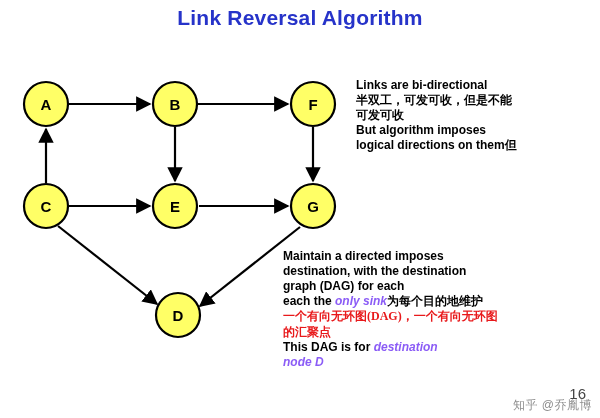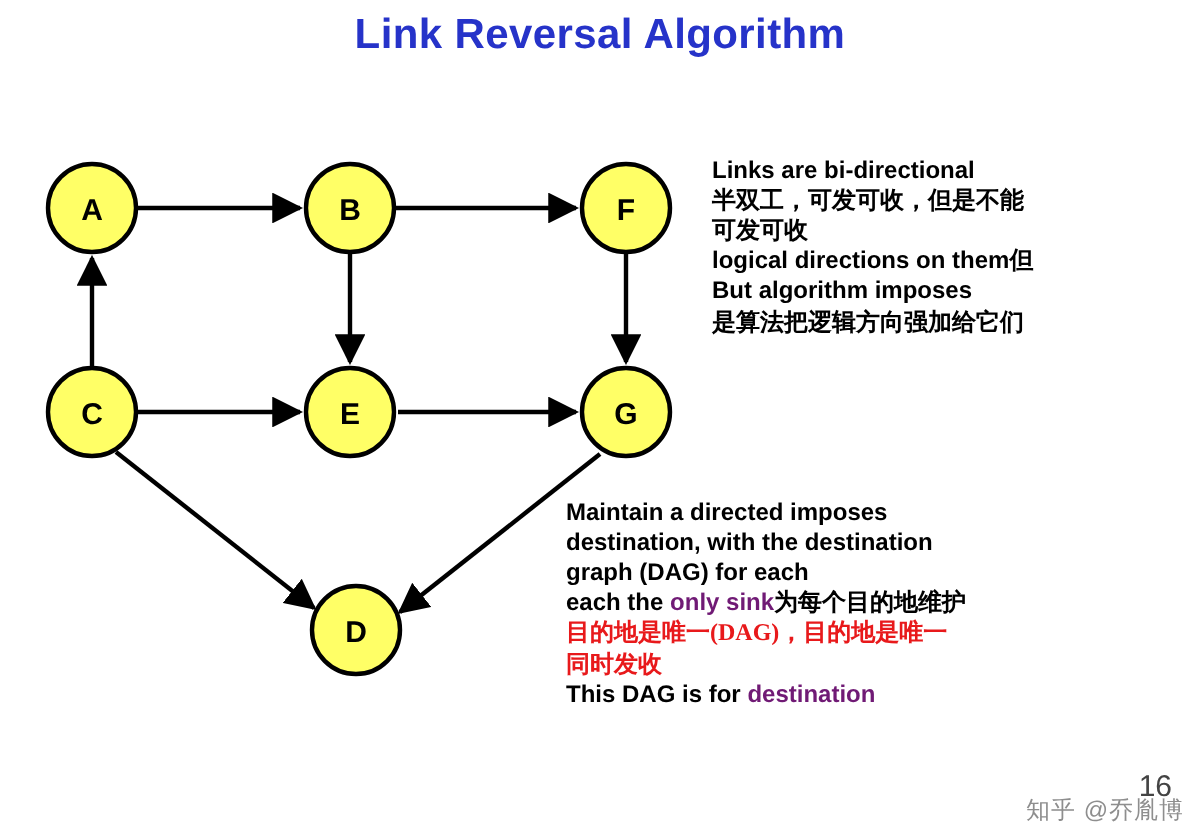--- a/index.html
+++ b/index.html
@@ -63,21 +63,22 @@
     width: 317px;
   }
   .cn {
     font-family: Liberation Serif, serif;
     font-weight: bold;
   }
   .red {
     color: #e8191b;
   }
   .red-italic {
-    color: #701a75;
+    color: #8b5cf6;
+    font-style: italic;
   }
   #watermark {
     position: absolute;
     right: 8px;
     bottom: 4px;
     font-size: 12px;
     color: #8e8e8e;
     font-family: Liberation Sans, sans-serif;
     letter-spacing: 0.5px;
   }
@@ -144,37 +145,37 @@
         <circle cx="178" cy="259" r="22" fill="#ffff66" stroke="#000000" stroke-width="2.2"></circle>
         <text class="node-label" x="178" y="265" text-anchor="middle">D</text>
       </g>
     </g>
   </svg>
 
   <div class="txtblock" id="text-top">
     <div>Links are bi-directional</div>
     <div class="cn">半双工，可发可收，但是不能</div>
     <div class="cn">可发可收</div>
+    <div>But algorithm imposes</div>
     <div>
       <span>logical directions on them</span><span class="cn">但</span>
     </div>
-    <div>But algorithm imposes</div>
-    <div class="cn">是算法把逻辑方向强加给它们</div>
   </div>
 
   <div class="txtblock" id="text-bottom">
     <div>Maintain a directed imposes</div>
     <div>destination, with the destination</div>
     <div>graph (DAG)  for each</div>
     <div>
       <span>each the </span><span class="red-italic">only sink</span><span class="cn">为每个目的地维护</span>
     </div>
-    <div class="cn red">目的地是唯一(DAG)，目的地是唯一</div>
-    <div class="cn red">同时发收</div>
+    <div class="cn red">一个有向无环图(DAG)，一个有向无环图</div>
+    <div class="cn red">的汇聚点</div>
     <div>
       <span>This DAG is for </span><span class="red-italic">destination</span>
     </div>
+    <div class="red-italic">node D</div>
   </div>
 
   <div id="watermark">知乎 @乔胤博</div>
   <div id="pagenum">16</div>
 
 </div>
 
 </body></html>

